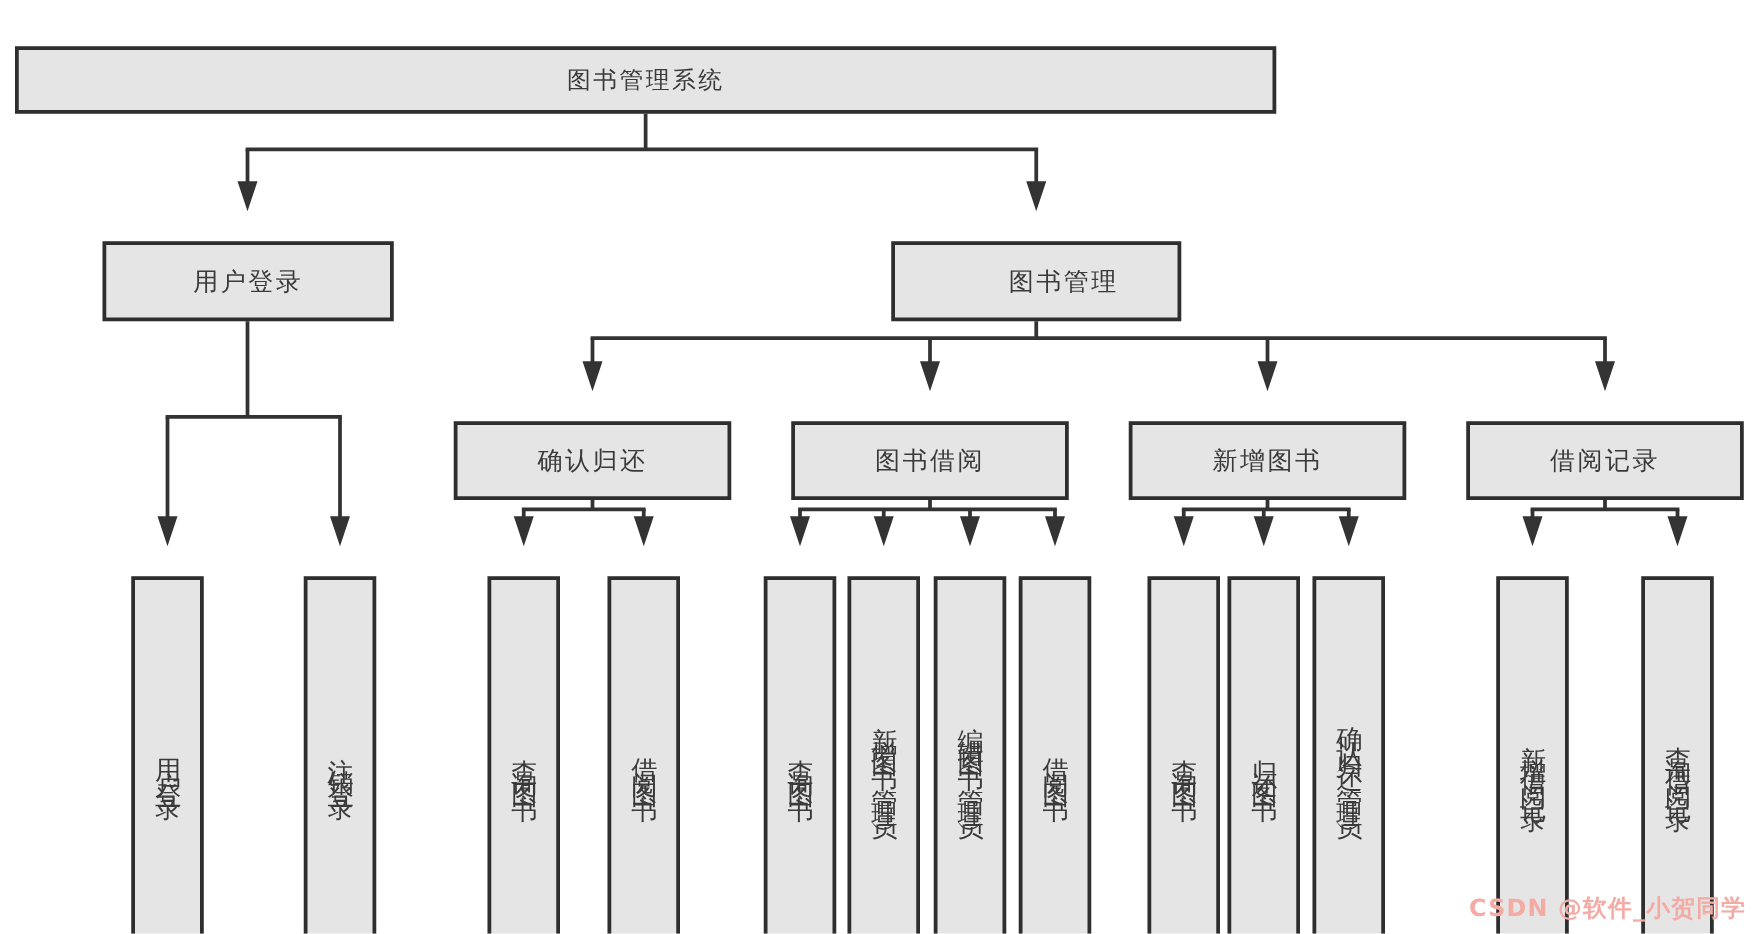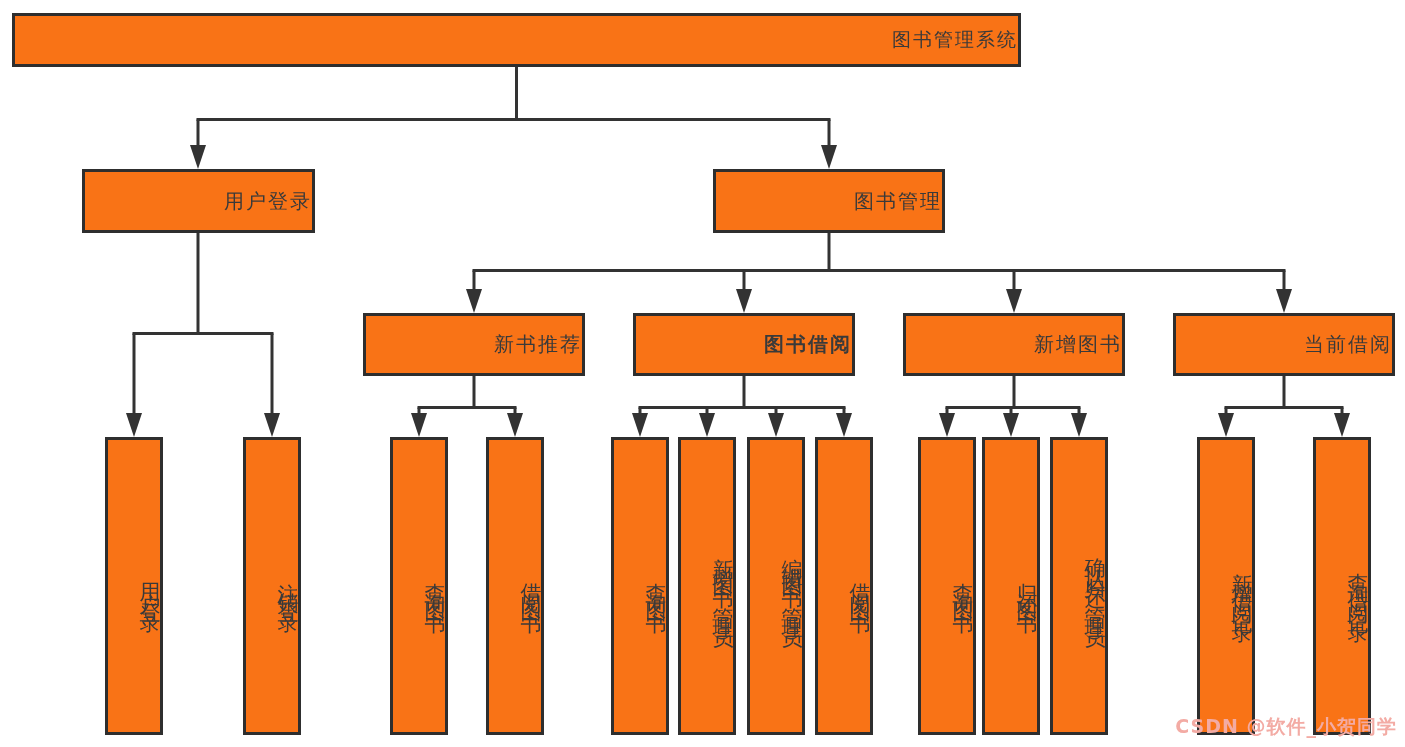--- a/index.html
+++ b/index.html
@@ -10,26 +10,27 @@
     font-family:"DejaVu Sans","Liberation Sans",sans-serif;
     overflow:hidden;
   }
   #wires{position:absolute;left:0;top:0;width:1405px;height:747px;}
   #wires line, #wires path{stroke:#333333;stroke-width:3;fill:none;}
   #wires polygon{fill:#333333;stroke:none;}
   .node{
     position:absolute;
     box-sizing:border-box;
     border:3px solid #2e2e2e;
-    background:#f97316;
-    display:flex;align-items:center;justify-content:flex-end;
+    background:#e5e5e5;
+    display:flex;align-items:center;justify-content:center;
     color:#3a3a3a;
     font-size:20px;
     letter-spacing:2px;
     white-space:nowrap;
+    margin-top:24px;
   }
   .root{left:12px;top:13px;width:1009px;height:54px;font-size:19px;}
   .lvl2{top:169px;height:64px;}
   .lvl3{top:313px;width:222px;height:63px;}
   .leaf{top:437px;width:58px;height:298px;}
   .vtext{
     writing-mode:vertical-rl;
     text-orientation:mixed;
     letter-spacing:10px;
     font-size:21px;
@@ -133,30 +134,30 @@
   </div>
 
   <div class="node lvl2" style="left:82px;width:233px;">
     <span>用户登录</span>
   </div>
   <div class="node lvl2" style="left:713px;width:232px;padding-left:44px;">
     <span>图书管理</span>
   </div>
 
   <div class="node lvl3" style="left:363px;">
-    <span>新书推荐</span>
-  </div>
-  <div class="node lvl3" style="left:633px;font-weight:bold;">
+    <span>确认归还</span>
+  </div>
+  <div class="node lvl3" style="left:633px;">
     <span>图书借阅</span>
   </div>
   <div class="node lvl3" style="left:903px;">
     <span>新增图书</span>
   </div>
   <div class="node lvl3" style="left:1173px;">
-    <span>当前借阅</span>
+    <span>借阅记录</span>
   </div>
 
   <div class="node leaf" style="left:105px;">
     <span class="vtext">用户登录</span>
   </div>
   <div class="node leaf" style="left:243px;">
     <span class="vtext">注销登录</span>
   </div>
 
   <div class="node leaf" style="left:390px;">

